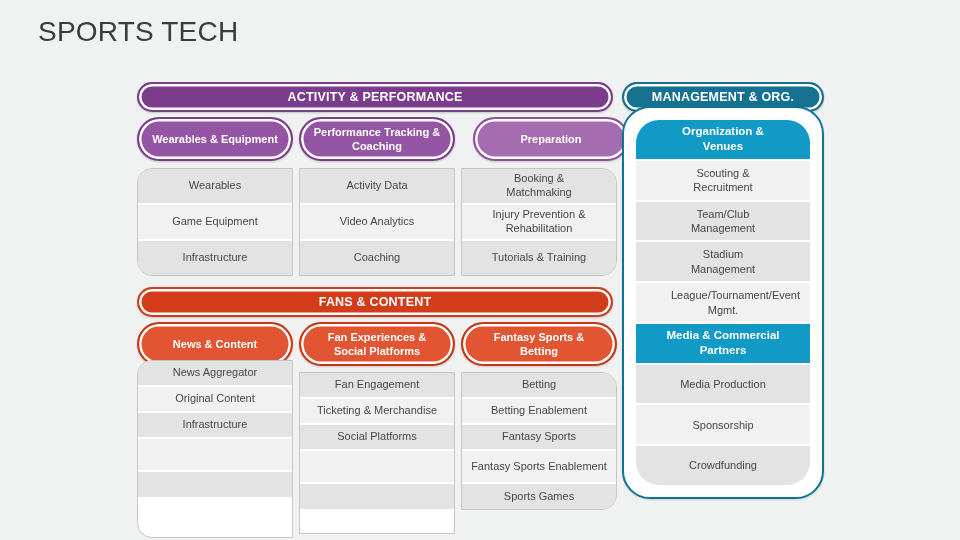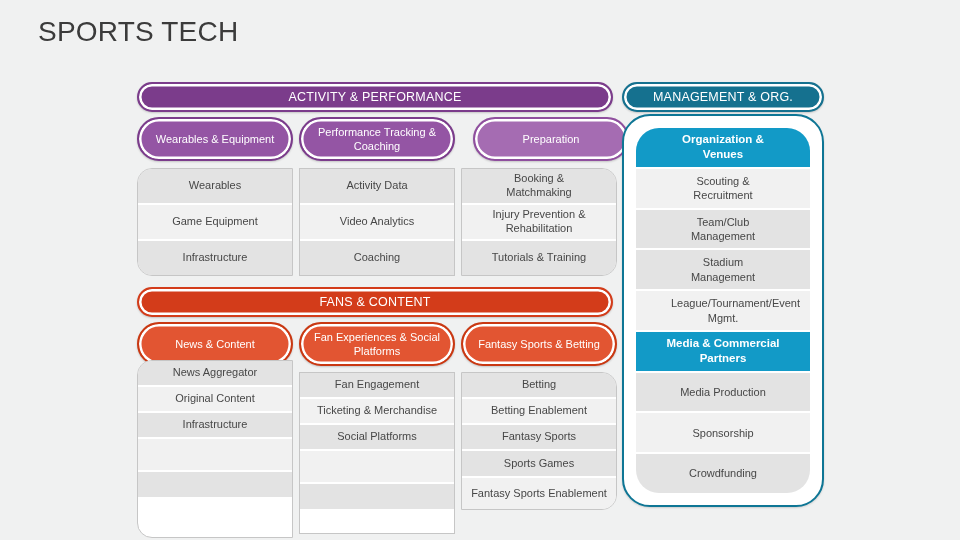--- a/index.html
+++ b/index.html
@@ -9,21 +9,21 @@
   }
   .slide{position:relative;width:960px;height:540px;background:var(--slide-bg,#f0f0f0)}
   .title{
     position:absolute;left:38px;top:16px;
     font-size:28px;font-weight:normal;color:var(--title-text,#3b3b3b);letter-spacing:.2px;
   }
   
   .pill{
     position:absolute;box-sizing:border-box;
     display:flex;align-items:center;justify-content:center;text-align:center;
-    color:#fff;font-weight:normal;
+    color:#fff;font-weight:bold;
     background:var(--fill);border:2px solid var(--ring);
     box-shadow:inset 0 0 0 2.5px #fff,0 1px 2px rgba(0,0,0,.18);
   }
   .hpill{height:30px;border-radius:15px;font-size:12.5px;letter-spacing:.2px}
   .subpill{width:156px;height:44px;border-radius:22px;font-size:11px;line-height:1.3}
   .subpill span{display:inline-block;max-width:128px}
   
   .listcol{
     position:absolute;width:156px;box-sizing:border-box;
     border:1px solid var(--block-border,#c6c6c6);background:#fff;
@@ -38,21 +38,21 @@
   }
   .cell.dark{background:var(--row-dark,#e3e3e3)}
   .cell.light{background:var(--row-light,#f1f1f1)}
   .cell span{display:inline-block;max-width:140px}
   .narrow .cell span{max-width:118px}
   .fr-a{height:24px;flex:none}
   .fr-b{height:31px;flex:none}
   .fr-c{height:25px;flex:none}
   
   .mgmt{
-    position:absolute;left:622px;top:114px;width:202px;height:393px;box-sizing:border-box;
+    position:absolute;left:622px;top:106px;width:202px;height:393px;box-sizing:border-box;
     border:2px solid var(--teal-border,#0e7695);border-radius:28px;background:#fff;padding:12px;
     box-shadow:0 1px 2px rgba(0,0,0,.15);
   }
   .mgmt-inner{
     height:100%;border-radius:23px;overflow:hidden;background:#fff;
     display:flex;flex-direction:column;gap:2px;
   }
   .mrow{
     flex:1;display:flex;align-items:center;justify-content:center;text-align:center;
     font-size:11px;color:var(--cell-text,#474747);line-height:1.3;
@@ -172,25 +172,25 @@
     <div class="listcol last" style="left:461px;top:372px;height:138px">
       <div class="cell dark fr-a">
           <span>Betting</span>
         </div>
       <div class="cell light fr-a">
           <span>Betting Enablement</span>
         </div>
       <div class="cell dark fr-a">
           <span>Fantasy Sports</span>
         </div>
+      <div class="cell light fr-b">
+          <span>Fantasy Sports Enablement</span>
+        </div>
       <div class="cell dark fr-c">
           <span>Sports Games</span>
-        </div>
-      <div class="cell light fr-b">
-          <span>Fantasy Sports Enablement</span>
         </div>
     </div>
   </section>
 
   <section>
     <div class="pill hpill" style="left:622px;top:82px;width:202px;--fill:var(--teal-header);--ring:var(--teal-header)">
       <span>MANAGEMENT &amp; ORG.</span>
     </div>
 
     <div class="mgmt">

